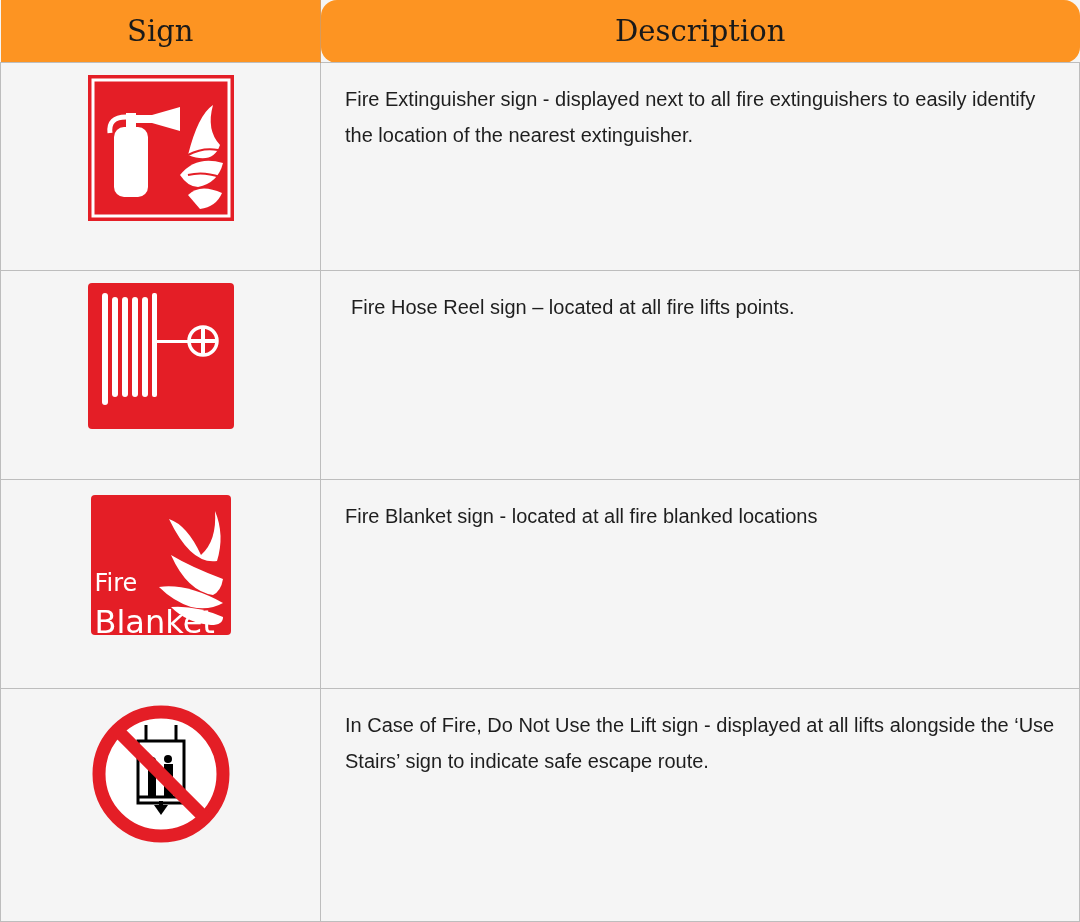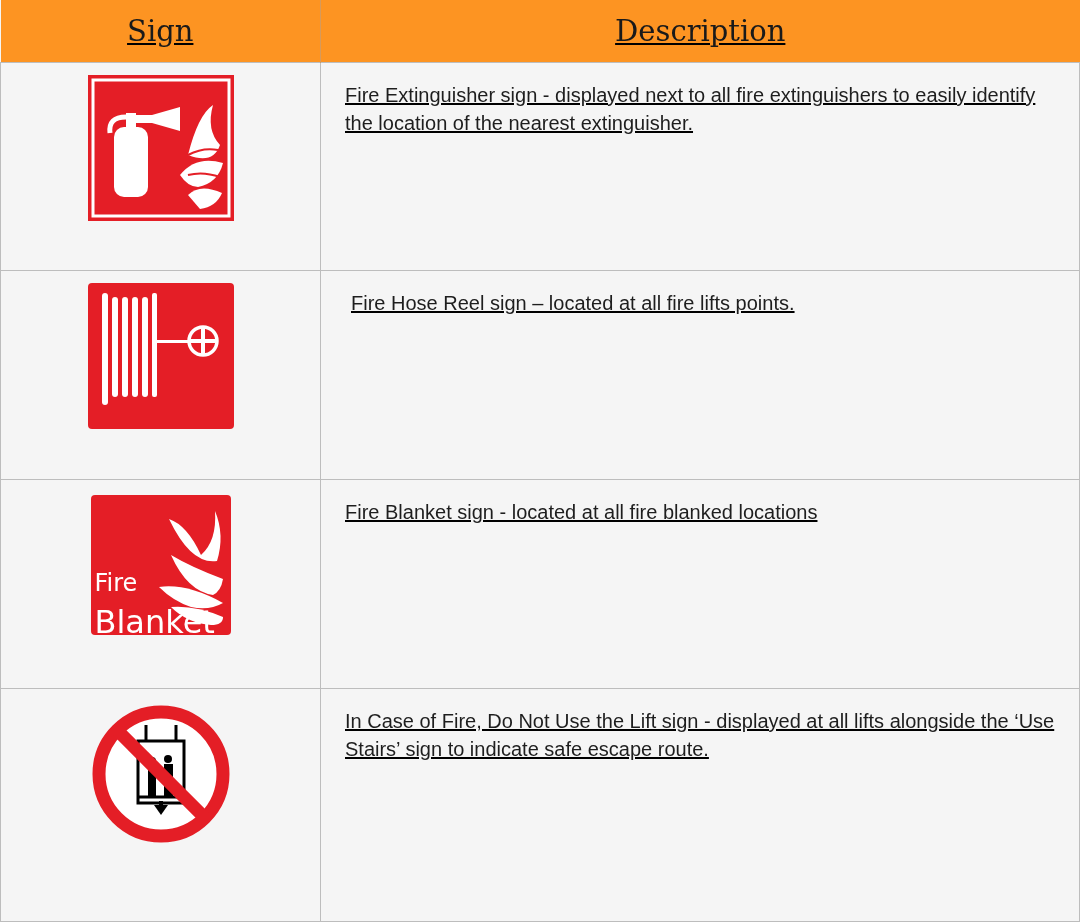--- a/index.html
+++ b/index.html
@@ -6,46 +6,45 @@
   body {
     width: 1080px; height: 922px; overflow: hidden;
     background: #f5f5f5;
     font-family: "Liberation Sans", sans-serif;
   }
   .tbl {
     position: absolute; left: 0; top: 0;
     width: 1080px; height: 922px;
     border-collapse: collapse;
     table-layout: fixed;
-    text-decoration: underline;
   }
   .tbl th {
     background: #fd9422;
     color: #1a1a1a;
     font-family: "DejaVu Serif", serif;
     font-weight: normal;
     font-size: 29px;
     height: 62px;
     text-align: center;
     border-right: 1px solid #d69a5c;
     padding: 0;
   }
-  .tbl th:last-child { border-right: none; }
+  .tbl th:last-child { border-right: none; border-radius: 16px; }
   .tbl td {
     border: 1px solid #bdbdbd;
     background: #f5f5f5;
     vertical-align: top;
     padding: 0;
   }
   .tbl tr td:first-child { border-left: 1px solid #bdbdbd; }
   .col-sign { width: 320px; }
   .sign-cell { text-align: center; margin-top: 7px; }
   .sign-wrap { display: flex; align-items: center; justify-content: center; height: 170px; }
   .desc {
-    font-size: 20px; color: #1e1e1e; line-height: 28px;
+    font-size: 20px; color: #1e1e1e; line-height: 36px;
     padding: 18px 24px 0 24px;
   }
   .desc.indent { padding-left: 30px; }
   svg { display: block; }
 </style>
 </head>
 <body>
 
 <table class="tbl">
   <colgroup>

